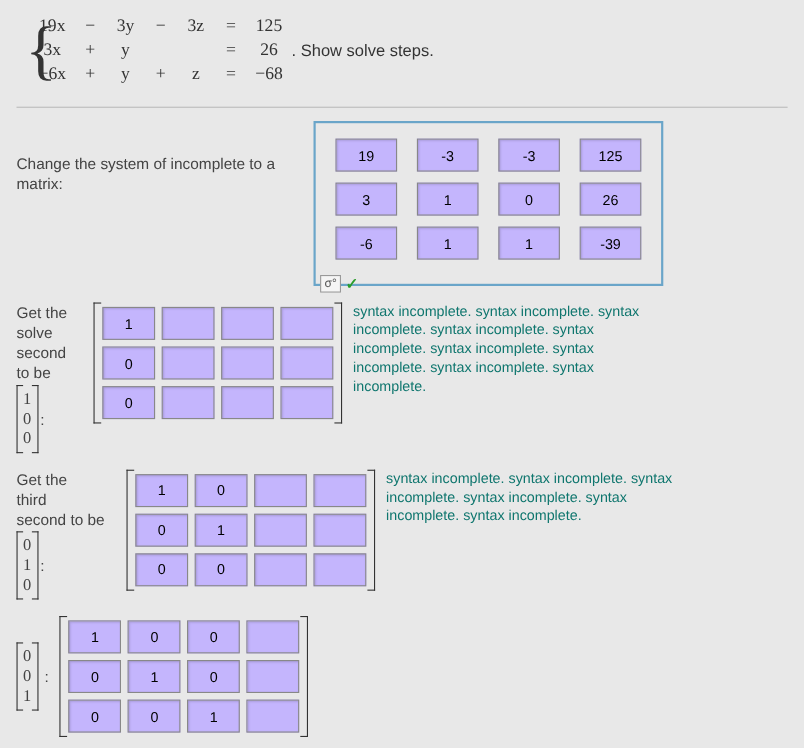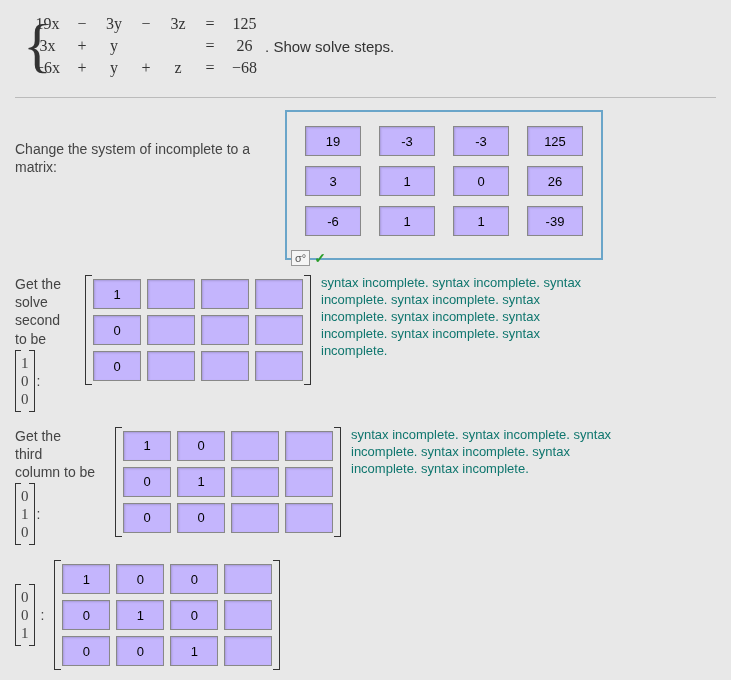--- a/index.html
+++ b/index.html
@@ -231,21 +231,21 @@
       <input class="matrix-input small" style="">
     </div>
   </div>
   <div class="error-text">syntax incomplete. syntax incomplete. syntax incomplete. syntax incomplete. syntax incomplete. syntax incomplete. syntax incomplete. syntax incomplete. syntax incomplete.</div>
 </div>
 
 <div class="section">
   <div class="section-label" style="width:90px;">
     <div>Get the</div>
     <div>third</div>
-    <div>column to be</div>
+    <div>second to be</div>
     <div style="display:flex;align-items:center;gap:2px;margin-top:2px;">
       <span class="col-vec">
         <span>0</span>
         <span>1</span>
         <span>0</span>
       </span>
       <span>:</span>
     </div>
   </div>
   <div class="matrix-wrap bracket">

